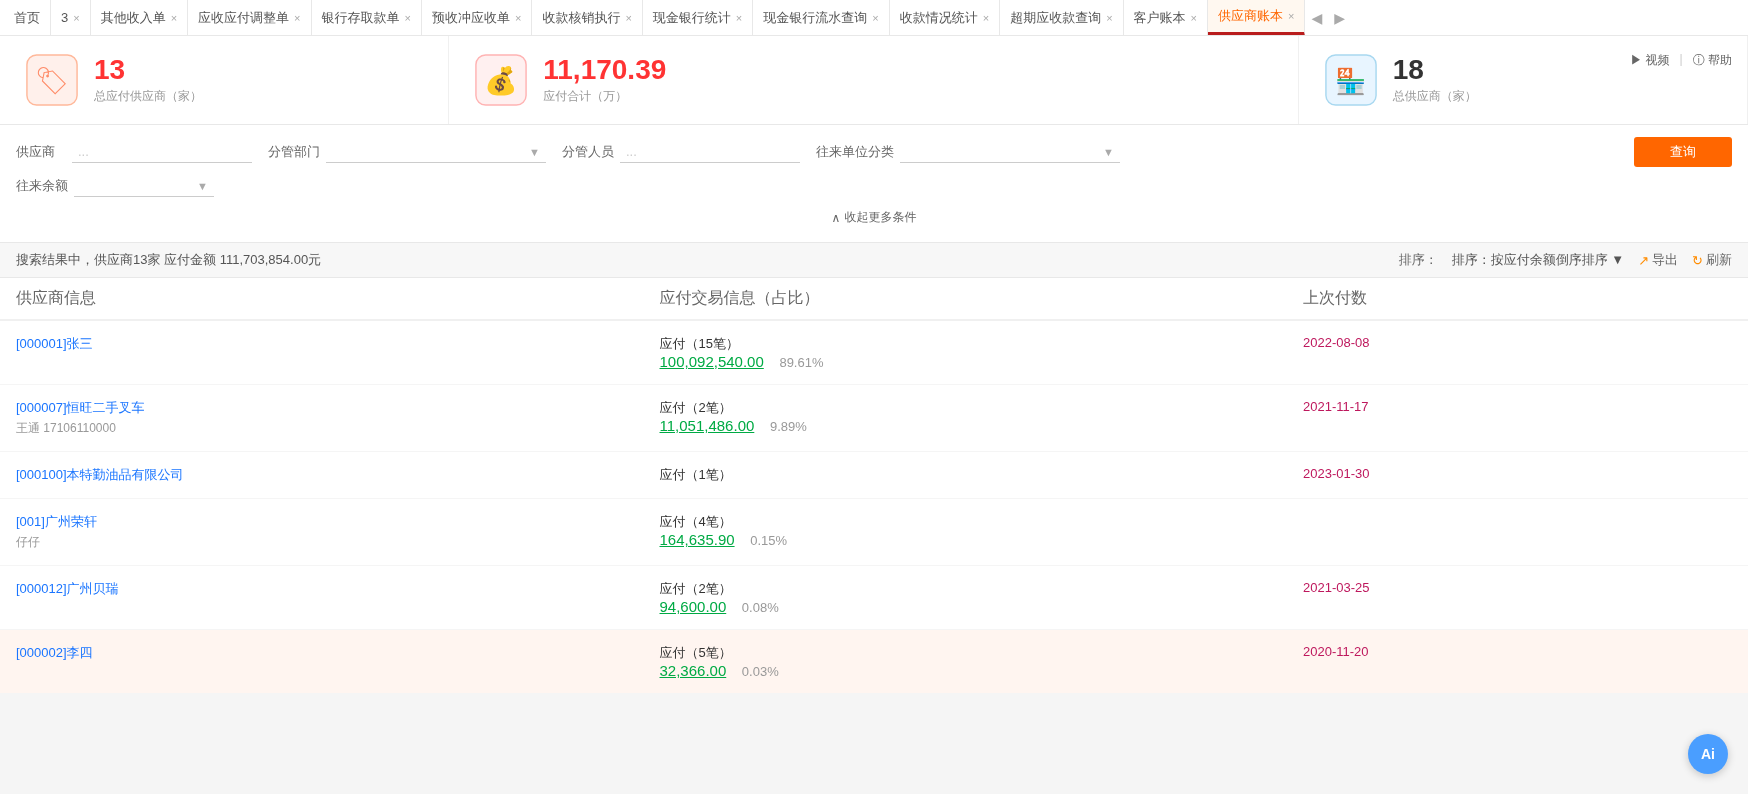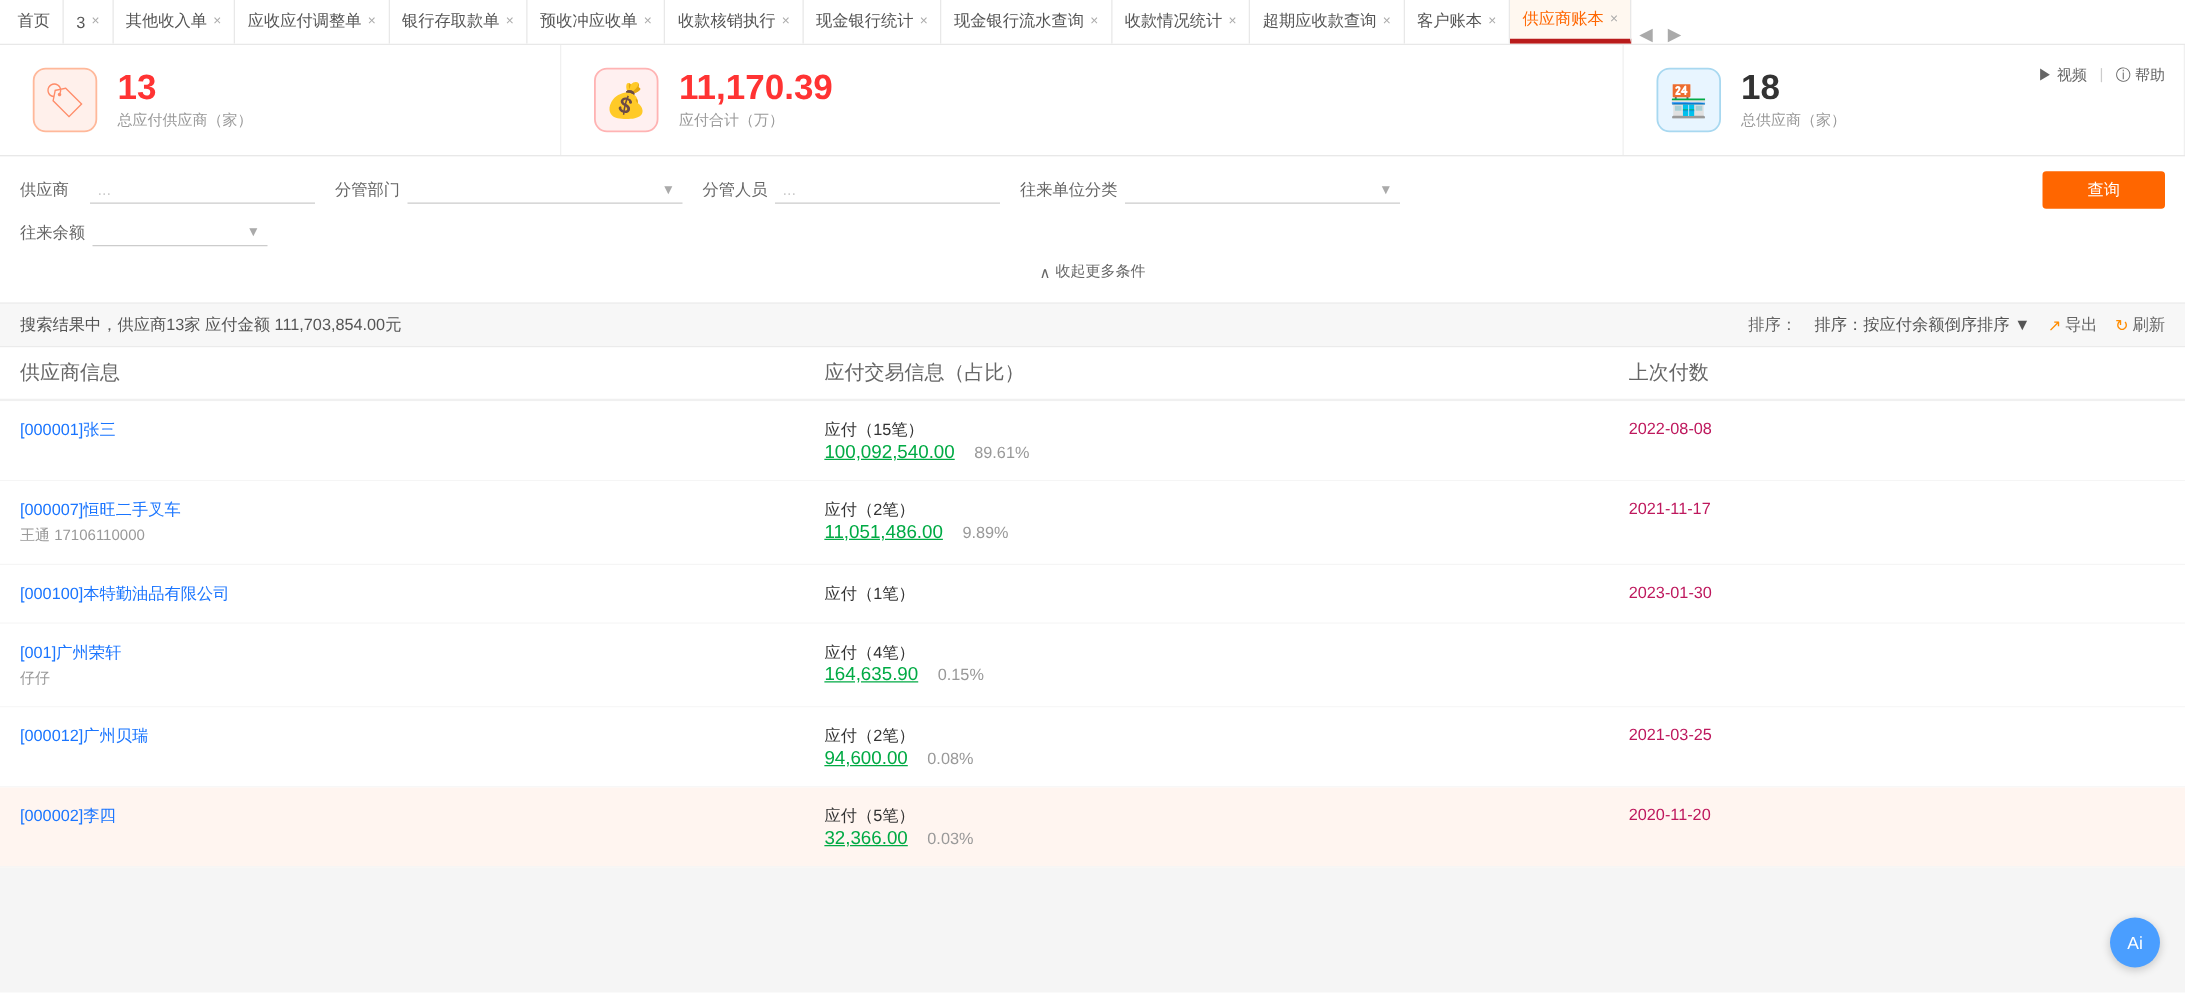--- a/index.html
+++ b/index.html
@@ -3,21 +3,21 @@
   <meta charset="utf-8">
   <style>
     * { box-sizing: border-box; margin: 0; padding: 0; }
     body { font-family: 'Microsoft YaHei', Arial, sans-serif; font-size: 13px; background: #f5f5f5; color: #333; min-width: 1748px; }
 
     
     .top-nav {
       background: #fff;
       border-bottom: 1px solid #e8e8e8;
       display: flex;
-      align-items: flex-end;
+      align-items: center;
       height: 36px;
       padding: 0 4px;
       overflow: hidden;
     }
     .nav-tab {
       display: flex;
       align-items: center;
       padding: 0 10px;
       height: 36px;
       white-space: nowrap;
@@ -504,15 +504,15 @@
       <div class="tx-label">应付（5笔）</div>
       <div>
         <span class="tx-amount">32,366.00</span>
         <span class="tx-percent">0.03%</span>
       </div>
     </div>
     <div class="last-pay">2020-11-20</div>
   </div>
 </div>
 
-<div style="position:fixed; bottom:20px; right:20px; background:#4a9eff; color:#fff; border-radius:50%; width:40px; height:40px; display:flex; align-items:center; justify-content:center; font-size:14px; font-weight:normal; cursor:pointer; box-shadow: 0 2px 8px rgba(0,0,0,0.2);">
+<div style="position:fixed; bottom:20px; right:20px; background:#4a9eff; color:#fff; border-radius:50%; width:40px; height:40px; display:flex; align-items:center; justify-content:center; font-size:14px; font-weight:bold; cursor:pointer; box-shadow: 0 2px 8px rgba(0,0,0,0.2);">
   <span>Ai</span>
 </div>
 
 </body></html>

